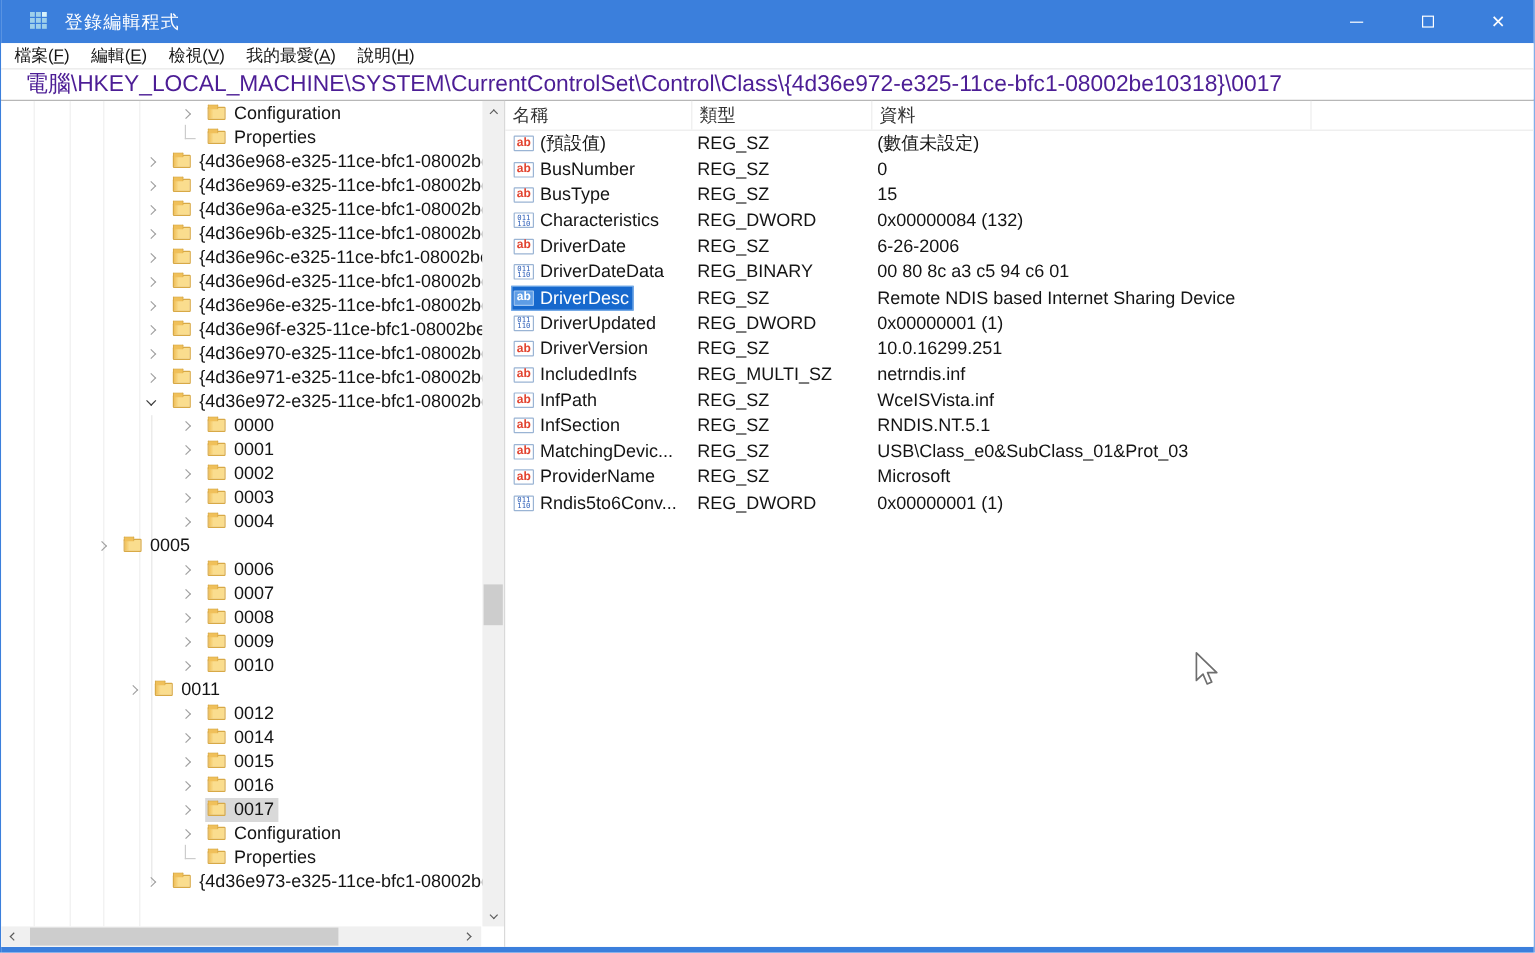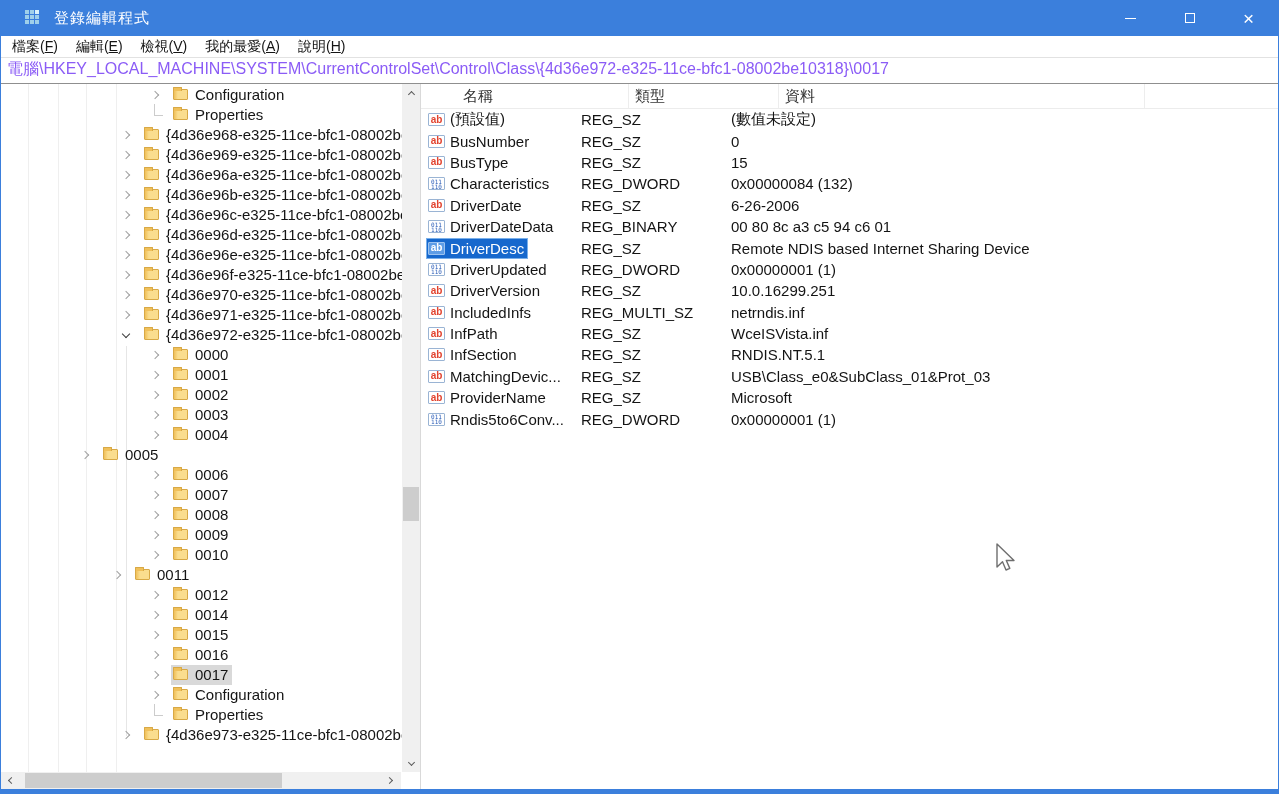--- a/index.html
+++ b/index.html
@@ -24,21 +24,21 @@
   .glyph-max{width:10px;height:10px;border:1.4px solid #fff;}
   .glyph-close{font-size:19px;line-height:1;color:#fff;font-weight:400;}
 
   
   .menubar{height:22px;background:#fff;display:flex;align-items:center;padding-left:2px;flex:none;font-size:14px;border-bottom:1px solid #e2e2e2;}
   .mitem{padding:0 9px;white-space:nowrap;}
   .mitem u{text-decoration:underline;}
 
   
   .addrbar{height:26px;background:#fff;border-bottom:1px solid #8f8f8f;flex:none;display:flex;align-items:center;}
-  .addrbar input{width:100%;height:100%;border:0;outline:none;font-family:inherit;font-size:16px;padding:0 6px 2px 6px;color:#8b5cf6;}
+  .addrbar input{width:100%;height:100%;border:0;outline:none;font-family:inherit;font-size:19px;padding:0 6px 2px 20px;color:#4c1d95;}
 
   
   .main{flex:1;display:flex;min-height:0;position:relative;}
   .treepane{width:420px;flex:none;position:relative;background:#fff;border-right:1px solid #d9d9d9;overflow:hidden;}
   .treerows{position:absolute;top:1px;left:0;right:18px;bottom:17px;overflow:hidden;}
   .gline{position:absolute;top:0;bottom:17px;width:1px;background:#efefef;}
   .gbranch{position:absolute;width:1px;background:#e6e6e6;}
 
   .trow{display:flex;align-items:center;height:20px;white-space:nowrap;}
   .texp{width:16px;height:16px;flex:none;display:flex;align-items:center;justify-content:center;position:relative;margin-right:8px;}
@@ -348,21 +348,21 @@
           </div>
           <div class="trow" style="padding-left: 146px;">
             <span class="texp">
               <i class="chev cr"></i>
             </span>
             <span class="titem">
               <span class="folder"></span>
               <span class="tlabel">0010</span>
             </span>
           </div>
-          <div class="trow" style="padding-left: 60px; margin-left: 48px;">
+          <div class="trow" style="padding-left: 102px;">
             <span class="texp">
               <i class="chev cr"></i>
             </span>
             <span class="titem">
               <span class="folder"></span>
               <span class="tlabel">0011</span>
             </span>
           </div>
           <div class="trow" style="padding-left: 146px;">
             <span class="texp">
@@ -452,21 +452,21 @@
           </div>
         <div class="thumb"></div>
         <div class="hbtn right">
             <span class="schev r"></span>
           </div>
       </div>
     </div>
 
     <div class="listpane">
       <div class="lheader">
-          <div class="hcol" style="width: 172px; margin-left: 36px;">名稱</div>
+          <div class="hcol" style="width: 156px;">名稱</div>
           <div class="hcol" style="width: 150px;">類型</div>
           <div class="hcol" style="width: 366px;">資料</div>
           <div class="hcol fill"></div>
         </div>
       <div class="vrows">
           <div class="vrow">
             <div class="vname">
               <span class="nwrap">
                 <span class="vicon iab">ab</span>
                 <span class="ntext">(預設值)</span>

